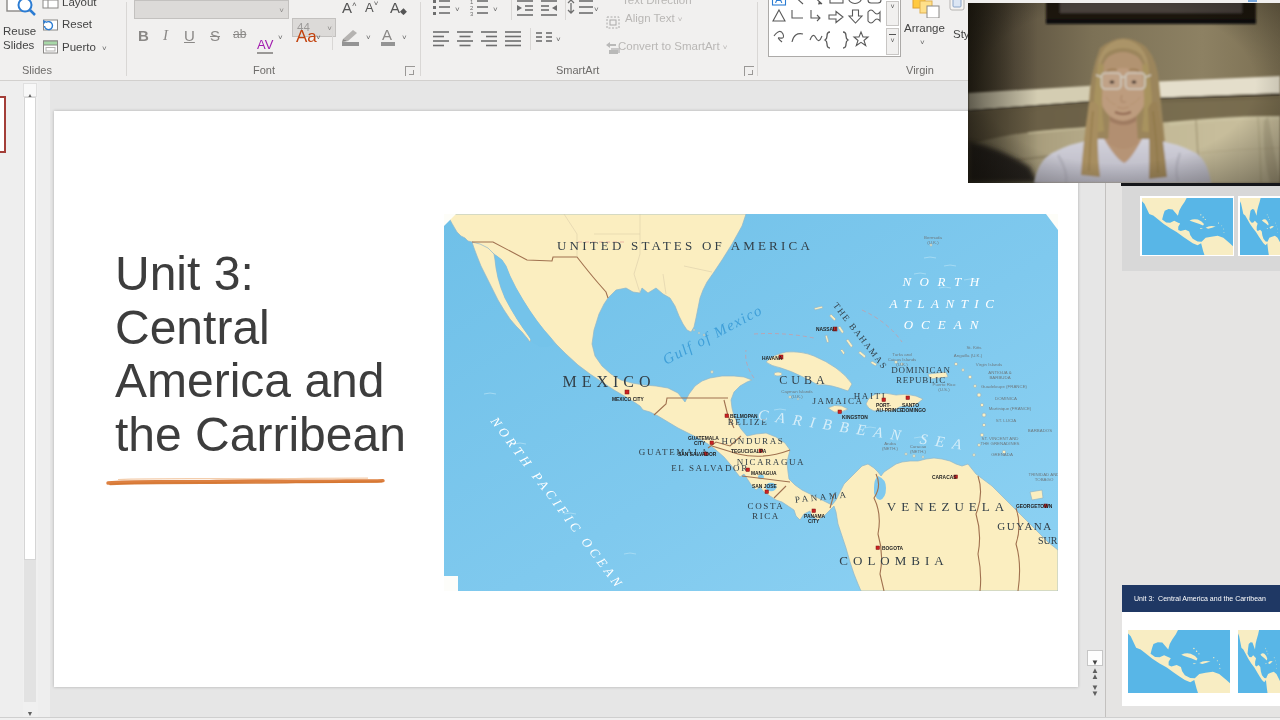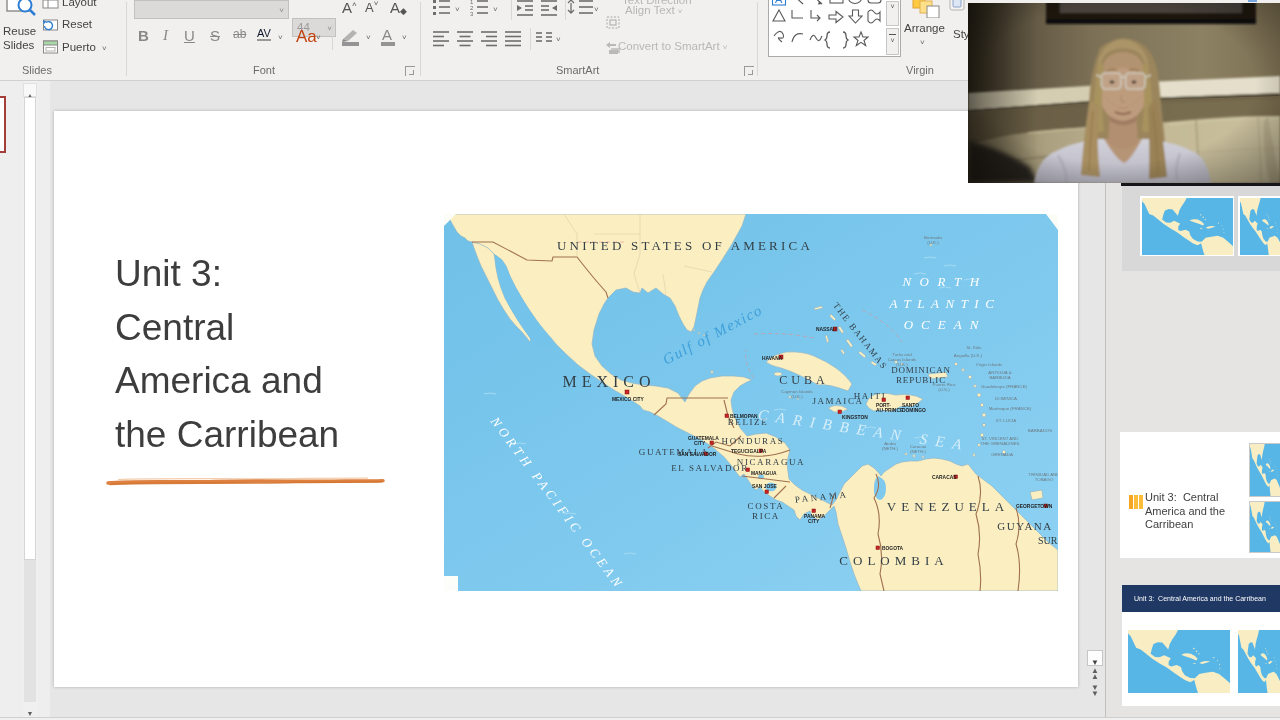--- a/index.html
+++ b/index.html
@@ -14,21 +14,21 @@
   .dim { color:#b9b7b5; }
   .chev { font-size:8px; color:#666; }
   .launcher { position:absolute; width:10px; height:10px; border-left:1px solid #9a9896; border-top:1px solid #9a9896; }
   .launcher:after { content:""; position:absolute; right:1px; bottom:1px; width:4px; height:4px; border-right:1.5px solid #9a9896; border-bottom:1.5px solid #9a9896; }
   
   #leftstrip { position:absolute; left:0; top:81px; width:50px; height:636px; background:#eeeeee; }
   #slide { position:absolute; left:54px; top:111px; width:1024px; height:576px; background:#fff; box-shadow:0 0 3px rgba(0,0,0,0.25); }
   #rpanel { position:absolute; left:1105px; top:81px; width:175px; height:636px; background:#e5e4e3; border-left:1px solid #c3c1bf; }
   #statusbar { position:absolute; left:0; top:717px; width:1280px; height:3px; background:#f0f0f0; border-top:1px solid #cfcfcf; }
   
-  #title { position:absolute; left:61px; top:136px; font-size:37px; line-height:53.5px; color:#3d3d3d; letter-spacing:0; }
+  #title { position:absolute; left:61px; top:136px; font-size:48px; line-height:53.5px; color:#3d3d3d; letter-spacing:0; }
   
   #cam { position:absolute; left:968px; top:3px; width:312px; height:180px; overflow:hidden; }
 </style>
 </head>
 <body>
 <div id="ribbon">
 
   <svg class="abs" style="left:6px;top:0" width="30" height="19" viewBox="0 0 30 19">
     <rect x="1" y="-6" width="22" height="17" fill="#fff" stroke="#8a8886" stroke-width="1.4"></rect>
     <circle cx="19" cy="5" r="6.5" fill="#fff" stroke="#2b7cd3" stroke-width="2"></circle>
@@ -65,21 +65,21 @@
     <span class="chev" style="position:absolute;right:3px;top:5px;color:#8a8886">˅</span>
   </div>
   <div class="abs" style="left:342px;top:-1px;font-size:15px;color:#555">A<span style="font-size:8px;vertical-align:6px">˄</span></div>
   <div class="abs" style="left:365px;top:-1px;font-size:13px;color:#555">A<span style="font-size:8px;vertical-align:6px">˅</span></div>
   <div class="abs" style="left:390px;top:-1px;font-size:15px;color:#555">A<span style="font-size:9px;vertical-align:-1px">◆</span></div>
   <div class="abs" style="left:138px;top:27px;font-size:15px;font-weight:bold;color:#8a8886">B</div>
   <div class="abs" style="left:163px;top:27px;font-size:15px;font-style:italic;color:#8a8886;font-family:'Liberation Serif',serif">I</div>
   <div class="abs" style="left:184px;top:27px;font-size:15px;color:#8a8886;text-decoration:underline">U</div>
   <div class="abs" style="left:210px;top:27px;font-size:15px;color:#8a8886;text-decoration:line-through">S</div>
   <div class="abs" style="left:233px;top:27px;font-size:12px;color:#8a8886;text-decoration:line-through">ab</div>
-  <div class="abs" style="left:257px;top:27px;font-size:11px;color:#0f172a;border-bottom:2px solid #9a9896">AV</div>
+  <div class="abs" style="left:257px;top:37px;font-size:13px;color:#a21caf;border-bottom:2px solid #9a9896">AV</div>
   <div class="abs chev" style="left:278px;top:33px">˅</div>
   <div class="abs" style="left:296px;top:27px;font-size:17px;color:#c2410c">Aa</div>
   <div class="abs chev" style="left:316px;top:33px">˅</div>
   <div class="gsep" style="left:332px;top:24px;height:26px"></div>
   <svg class="abs" style="left:340px;top:28px" width="22" height="18" viewBox="0 0 22 18">
     <path d="M3 11 L13 2 L17 5 L8 13 Z" fill="#b5b3b1"></path>
     <path d="M3 11 l5 2 -6 1 z" fill="#8a8886"></path>
     <rect x="2" y="14" width="17" height="4" fill="#949494"></rect>
   </svg>
   <div class="abs chev" style="left:366px;top:33px">˅</div>
@@ -165,21 +165,21 @@
       </g>
     </svg>
     <div class="gsep" style="left:530px;top:28px;height:22px"></div>
     <div class="abs chev" style="left:556px;top:35px">˅</div>
 
     <div class="abs dim" style="left:622px;top:-6px;font-size:11.5px">Text Direction</div>
     <svg class="abs" style="left:606px;top:16px" width="14" height="13" viewBox="0 0 14 13" opacity="0.45">
       <rect x="1" y="1" width="12" height="11" fill="none" stroke="#555" stroke-dasharray="2 1.5"></rect>
       <rect x="4" y="4" width="6" height="5" fill="none" stroke="#555"></rect>
     </svg>
-    <div class="abs dim" style="left:625px;top:4px;font-size:11.5px">Align Text <span class="chev" style="color:#b9b7b5">˅</span></div>
+    <div class="abs dim" style="left:625px;top:12px;font-size:11.5px">Align Text <span class="chev" style="color:#b9b7b5">˅</span></div>
     <svg class="abs" style="left:605px;top:41px" width="16" height="13" viewBox="0 0 16 13" opacity="0.45">
       <path d="M1 4 l4 -3 v2 h6 v2 h-6 v2 z" fill="#777"></path>
       <rect x="6" y="7" width="9" height="5" fill="#999"></rect>
         <rect x="4" y="9" width="9" height="4" fill="#777"></rect>
     </svg>
     <div class="abs dim" style="left:618px;top:40px;font-size:11.5px">Convert to SmartArt <span class="chev" style="color:#b9b7b5">˅</span></div>
   </div>
   <div class="glabel" style="left:556px">SmartArt</div>
   <div class="launcher" style="left:744px;top:66px"></div>
   <div class="gsep" style="left:757px"></div>
@@ -505,32 +505,20 @@
   <div class="abs" style="left:16px;top:105px;width:159px;height:85px;background:#d8d8d8">
     <div class="abs" style="left:18px;top:10px;width:94px;height:60px;background:#fff;padding:1.5px"><svg width="91" height="57">
           <use href="#mm"></use>
         </svg></div>
     <div class="abs" style="left:116px;top:10px;width:43px;height:60px;background:#fff;padding:1.5px 0 1.5px 1.5px"><svg width="42" height="57">
           <use href="#mm"></use>
         </svg></div>
   </div>
 
 
-  <div class="abs" style="left:14px;top:351px;width:161px;height:126px;background:#fff">
-    <div class="abs" style="left:9px;top:63px;width:4px;height:14px;background:#f5a623"></div>
-    <div class="abs" style="left:14px;top:63px;width:4px;height:14px;background:#fbbc3a"></div>
-    <div class="abs" style="left:19px;top:63px;width:4px;height:14px;background:#fbbc3a"></div>
-    <div class="abs" style="left:25px;top:59px;font-size:11px;line-height:13.5px;color:#404040">Unit 3:&nbsp; Central<br>America and the<br>Carribean</div>
-    <div class="abs" style="left:129px;top:11px;width:32px;height:54px;background:#fff;border:1px solid #c9c9c9"><svg width="30" height="52">
-          <use href="#mm"></use>
-        </svg></div>
-    <div class="abs" style="left:129px;top:69px;width:32px;height:52px;background:#fff;border:1px solid #c9c9c9"><svg width="30" height="50">
-          <use href="#mm"></use>
-        </svg></div>
-  </div>
 
   <div class="abs" style="left:16px;top:504px;width:159px;height:121px;background:#fff">
     <div class="abs" style="left:0;top:0;width:159px;height:27px;background:#1f3864"></div>
     <div class="abs" style="left:12px;top:10px;font-size:7px;color:#fff;white-space:nowrap">Unit 3:&nbsp; Central America and the Carribean</div>
     <div class="abs" style="left:6px;top:45px;width:102px;height:63px;background:#fff"><svg width="102" height="63">
           <use href="#mm"></use>
         </svg></div>
     <div class="abs" style="left:116px;top:45px;width:43px;height:63px;background:#fff"><svg width="43" height="63">
           <use href="#mm"></use>
         </svg></div>

